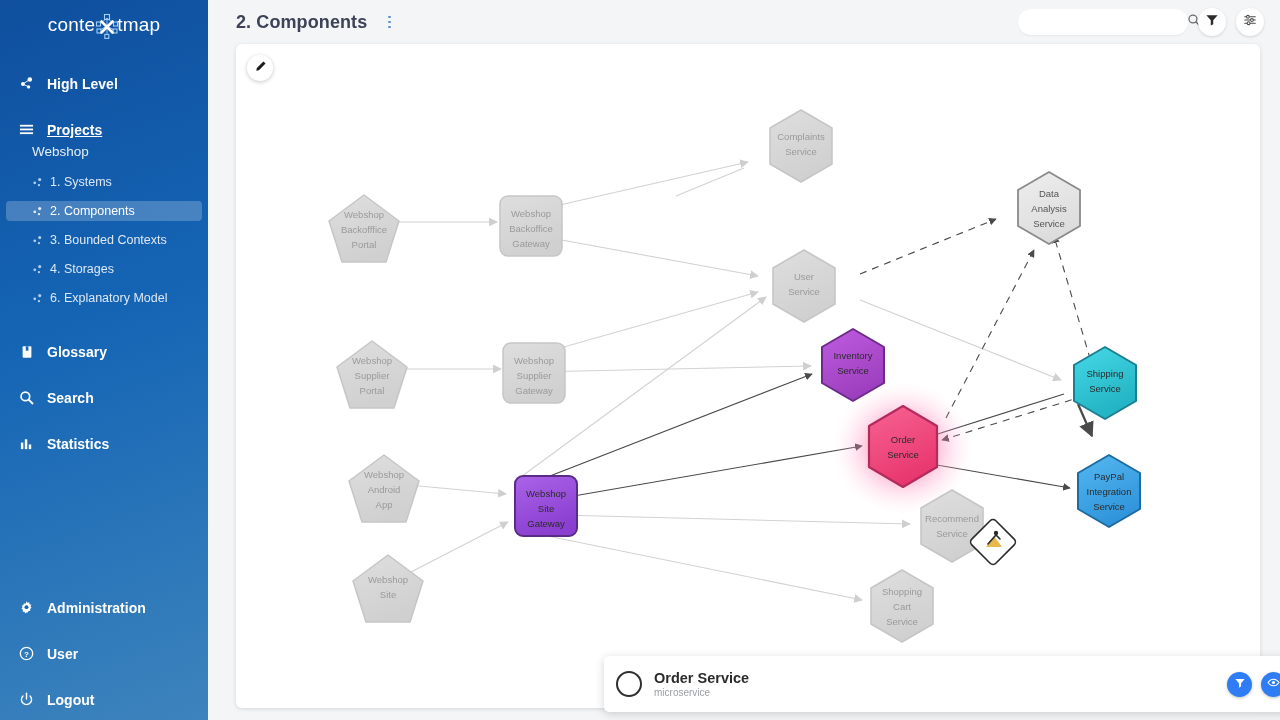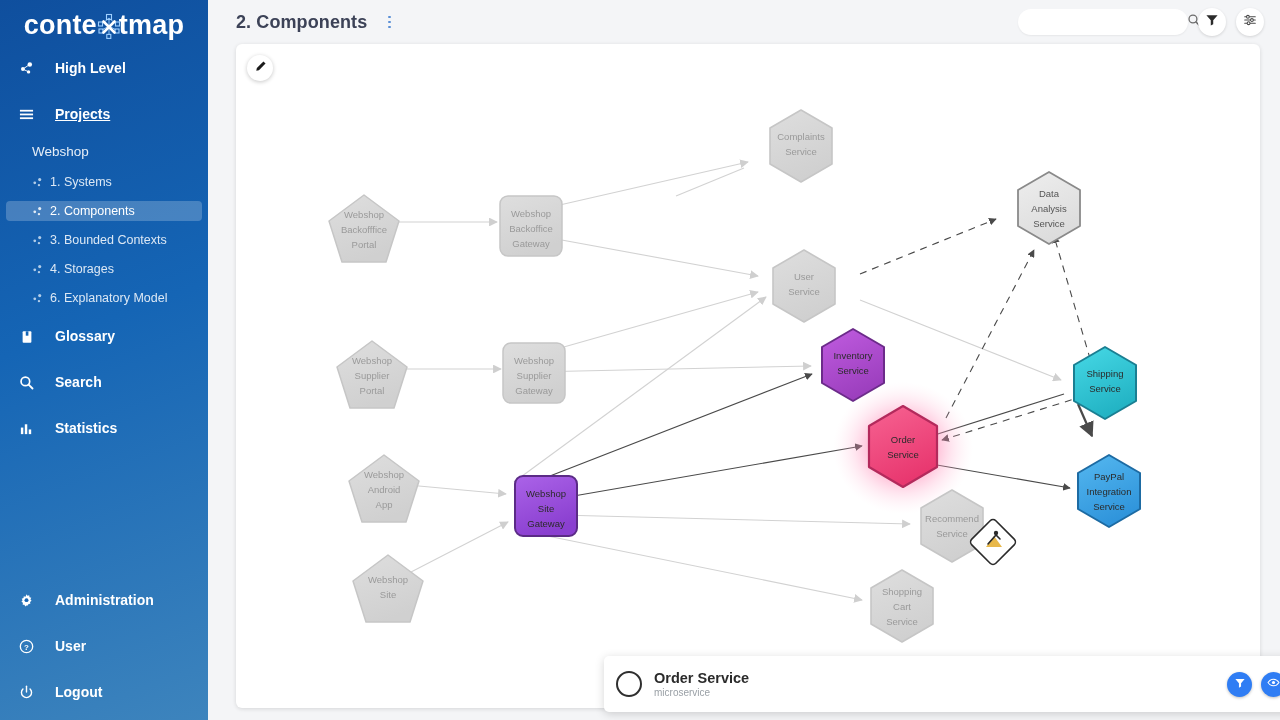--- a/index.html
+++ b/index.html
@@ -16,45 +16,45 @@
   .sidebar {
     width: 208px; height: 720px; flex: 0 0 208px;
     background: linear-gradient(160deg, #0f4f9e 0%, #1565b5 45%, #3d84bd 100%);
     color: #fff; position: relative; overflow: hidden;
   }
   .logo-wrap {
     height: 46px; display: flex; align-items: center; justify-content: center;
     padding-top: 4px;
   }
   .logo { display: flex; align-items: center; font-size: 20px; letter-spacing: .2px; }
-  .logo-text { font-weight: 700; color: #ffffff; font-size: 27px; }
+  .logo-text { font-weight: 400; color: #ffffff; font-size: 19px; }
   .logo-glyph { width: 24px; height: 26px; margin: 0 -1px; position: relative; display: inline-block; }
 
   .nav-group { margin-top: 6px; }
   .nav-item {
-    display: flex; align-items: flex-start; gap: 20px;
+    display: flex; align-items: flex-end; gap: 12px;
     height: 32px; padding: 0 0 0 12px; margin: 21px 6px;
     font-size: 13.5px; color: #ffffff; border-radius: 4px;
     cursor: pointer; white-space: nowrap;
   }
   .nav-item.strong { font-weight: 700; font-size: 14px; margin-bottom: 2px; }
   .nav-item .ico { width: 17px; height: 17px; flex: 0 0 17px; display:flex; align-items:center; justify-content:center; }
 
   .project-name {
     font-size: 13.5px; color: #e6eef7; padding: 4px 0 4px 26px; margin: 2px 6px;
     cursor: pointer;
   }
   .sub-item {
     display: flex; align-items: center; gap: 7px;
     font-size: 12.5px; color: #dce8f5;
     padding: 3px 0 3px 26px; margin: 9px 6px; border-radius: 4px; cursor: pointer;
   }
   .sub-item.active { background: rgba(255,255,255,.22); color: #ffffff; }
   .sub-dots { width: 11px; height: 11px; flex: 0 0 11px; opacity: .85; }
-  .nav-bottom { position: absolute; left: 0; bottom: 2px; width: 100%; }
+  .nav-bottom { position: absolute; left: 0; bottom: 10px; width: 100%; }
 
   
   .main { flex: 1 1 auto; height: 720px; position: relative; background: #f4f5f7; }
 
   .topbar {
     height: 44px; display: flex; align-items: center;
     padding: 0 16px 0 28px; gap: 8px;
   }
   .page-title { font-size: 18px; font-weight: 700; color: #3c4257; letter-spacing: .1px; }
   .kebab {

